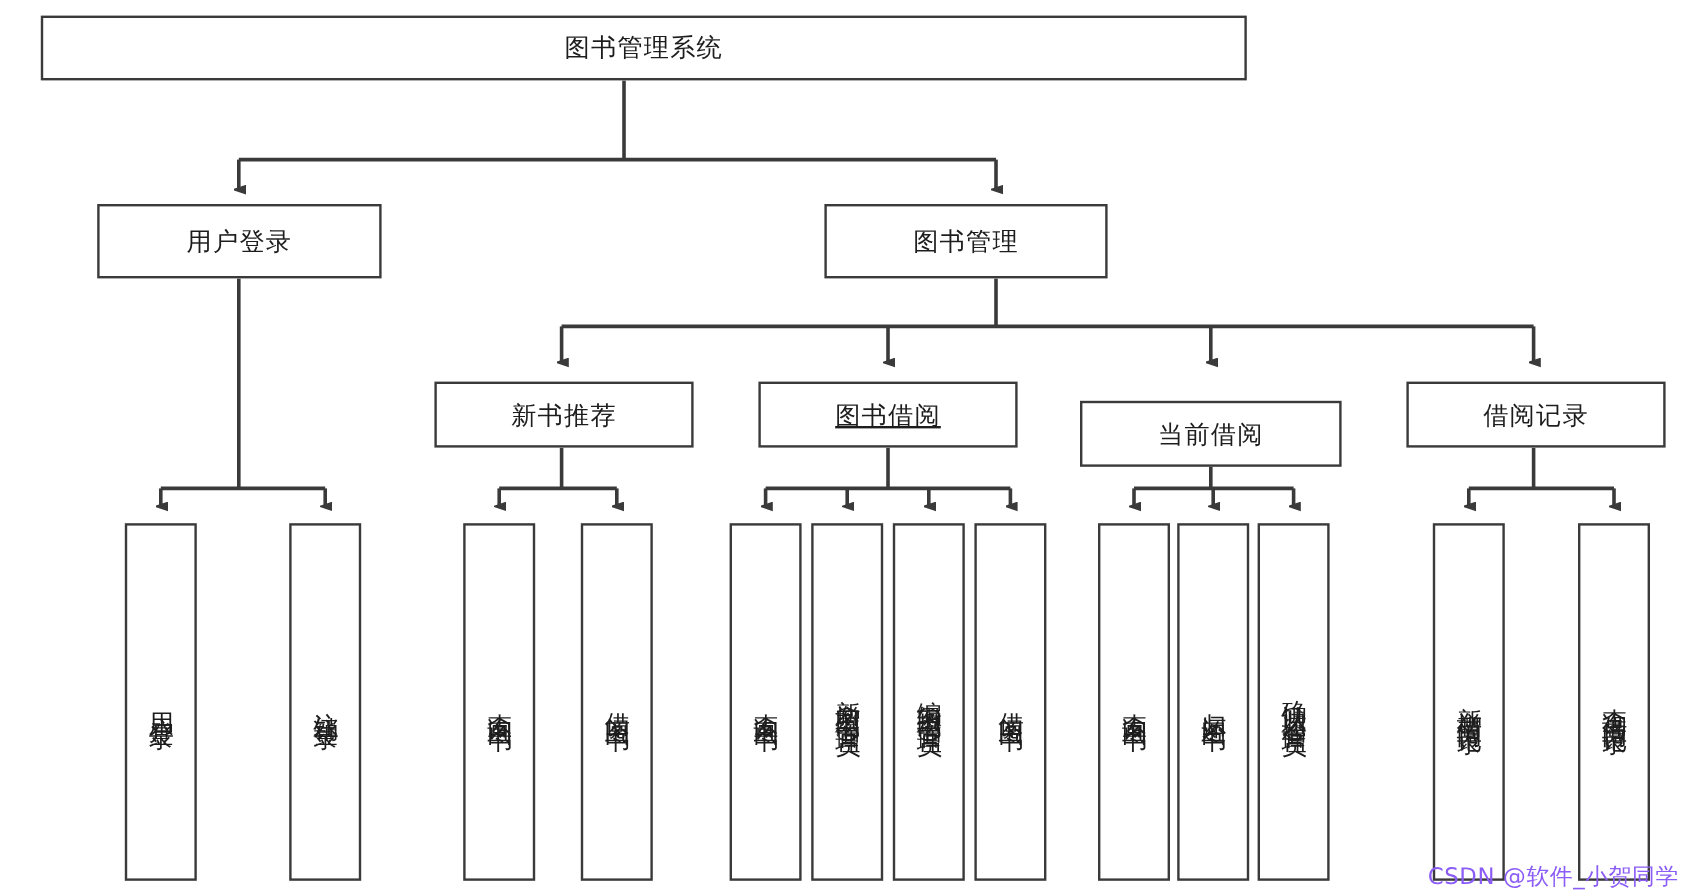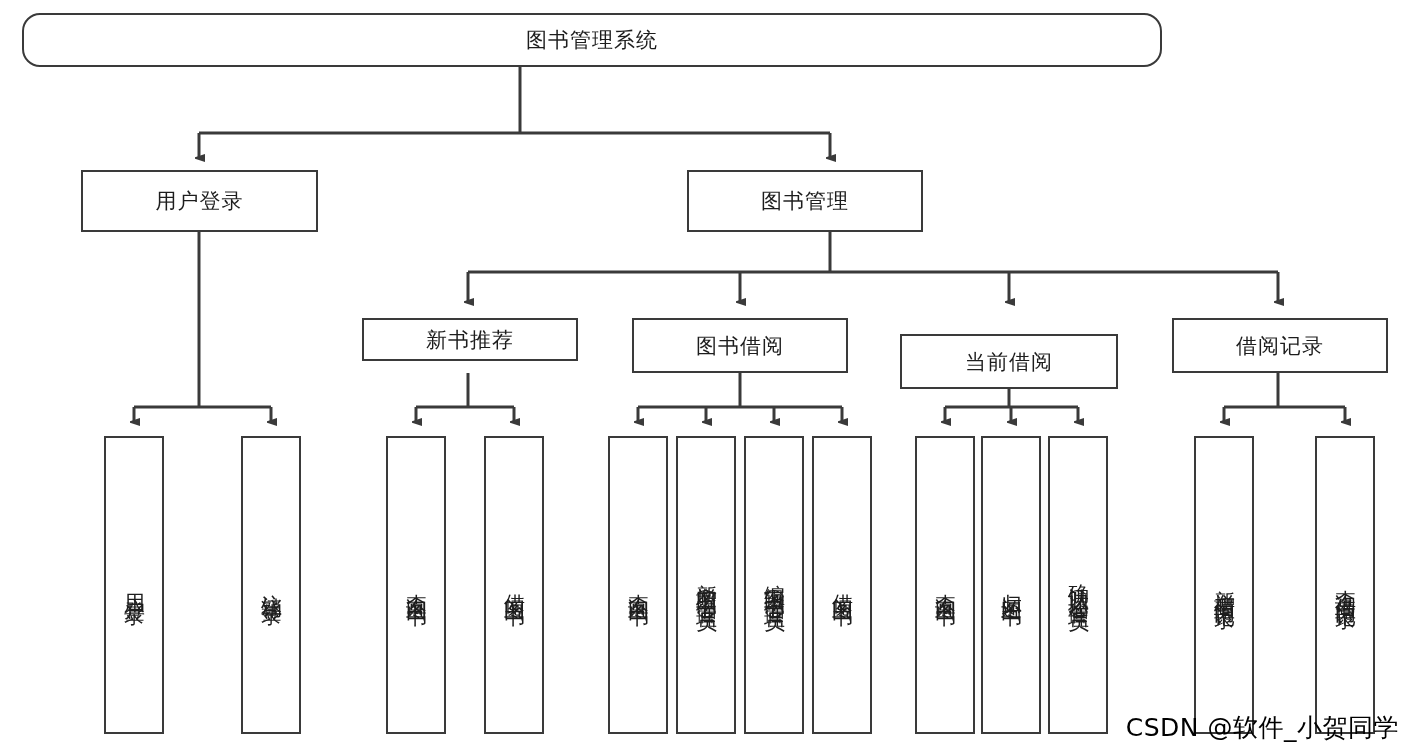--- a/index.html
+++ b/index.html
@@ -41,22 +41,22 @@
   }
   .node-v .label{
     writing-mode:vertical-rl;
     text-orientation:upright;
     letter-spacing:4px;
   }
   .watermark{
     position:absolute;
     right:6px;
     bottom:3px;
-    font-size:25px;
-    color:#000000;
+    font-size:19px;
+    color:#8b5cf6;
     letter-spacing:0.5px;
     white-space:nowrap;
     z-index:3;
   }
 </style>
 </head>
 <body>
 
 <div id="diagram-root">
 
@@ -103,35 +103,35 @@
       <path d="M1011,407 L1011,422" marker-end="url(#arrow)"></path>
       <path d="M1078,407 L1078,422" marker-end="url(#arrow)"></path>
 
       <path d="M1278,373 L1278,407"></path>
       <path d="M1224,407 L1345,407"></path>
       <path d="M1224,407 L1224,422" marker-end="url(#arrow)"></path>
       <path d="M1345,407 L1345,422" marker-end="url(#arrow)"></path>
     </g>
   </svg>
 
-  <div class="node node-h node-root" style="left:22px;top:13px;width:1140px;height:54px;border-radius:18px;">
+  <div class="node node-h node-root" style="left:34px;top:13px;width:1005px;height:54px;">
     <span class="label">图书管理系统</span>
   </div>
 
   <div class="node node-h" style="left:81px;top:170px;width:237px;height:62px;">
     <span class="label">用户登录</span>
   </div>
   <div class="node node-h" style="left:687px;top:170px;width:236px;height:62px;">
     <span class="label">图书管理</span>
   </div>
 
-  <div class="node node-h" style="left:362px;top:318px;width:216px;height:43px;text-align:center;">
+  <div class="node node-h" style="left:362px;top:318px;width:216px;height:55px;text-align:center;">
     <span class="label">新书推荐</span>
   </div>
-  <div class="node node-h" style="left:632px;top:318px;width:216px;height:55px;">
+  <div class="node node-h" style="left:632px;top:318px;width:216px;height:55px;text-decoration:underline;">
     <span class="label">图书借阅</span>
   </div>
   <div class="node node-h" style="left:900px;top:318px;width:218px;height:55px;margin-top:16px;">
     <span class="label">当前借阅</span>
   </div>
   <div class="node node-h" style="left:1172px;top:318px;width:216px;height:55px;">
     <span class="label">借阅记录</span>
   </div>
 
   <div class="node node-v" style="left:104px;top:436px;width:60px;height:298px;">

